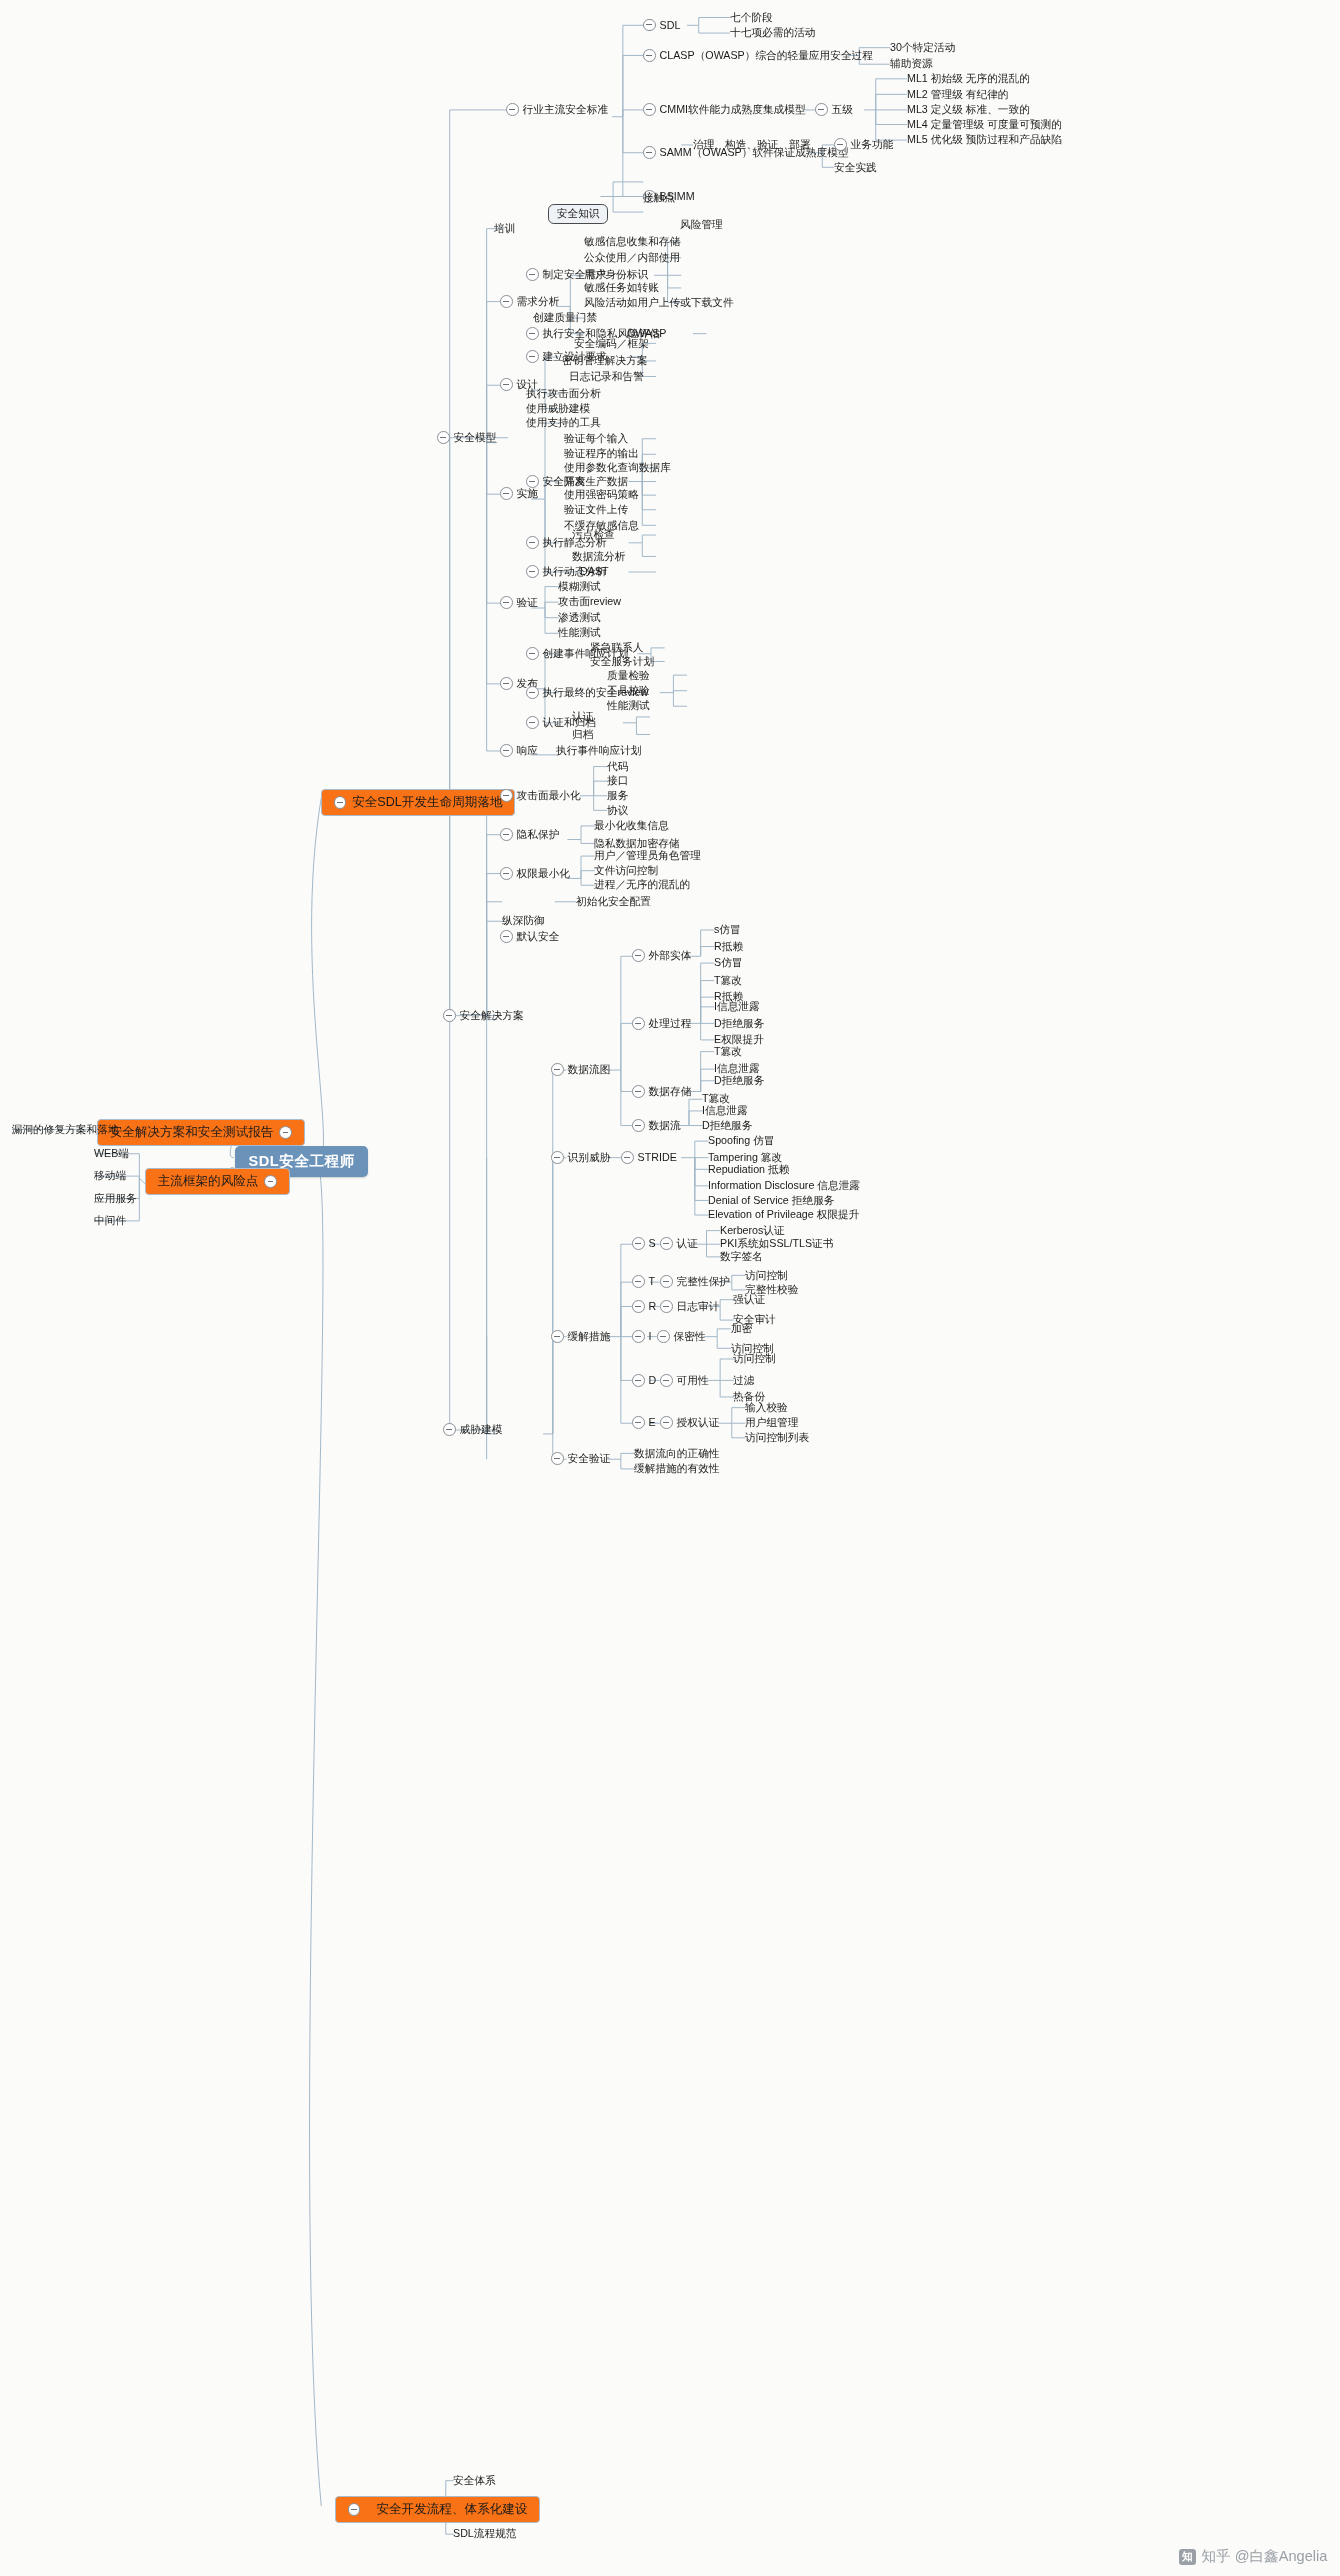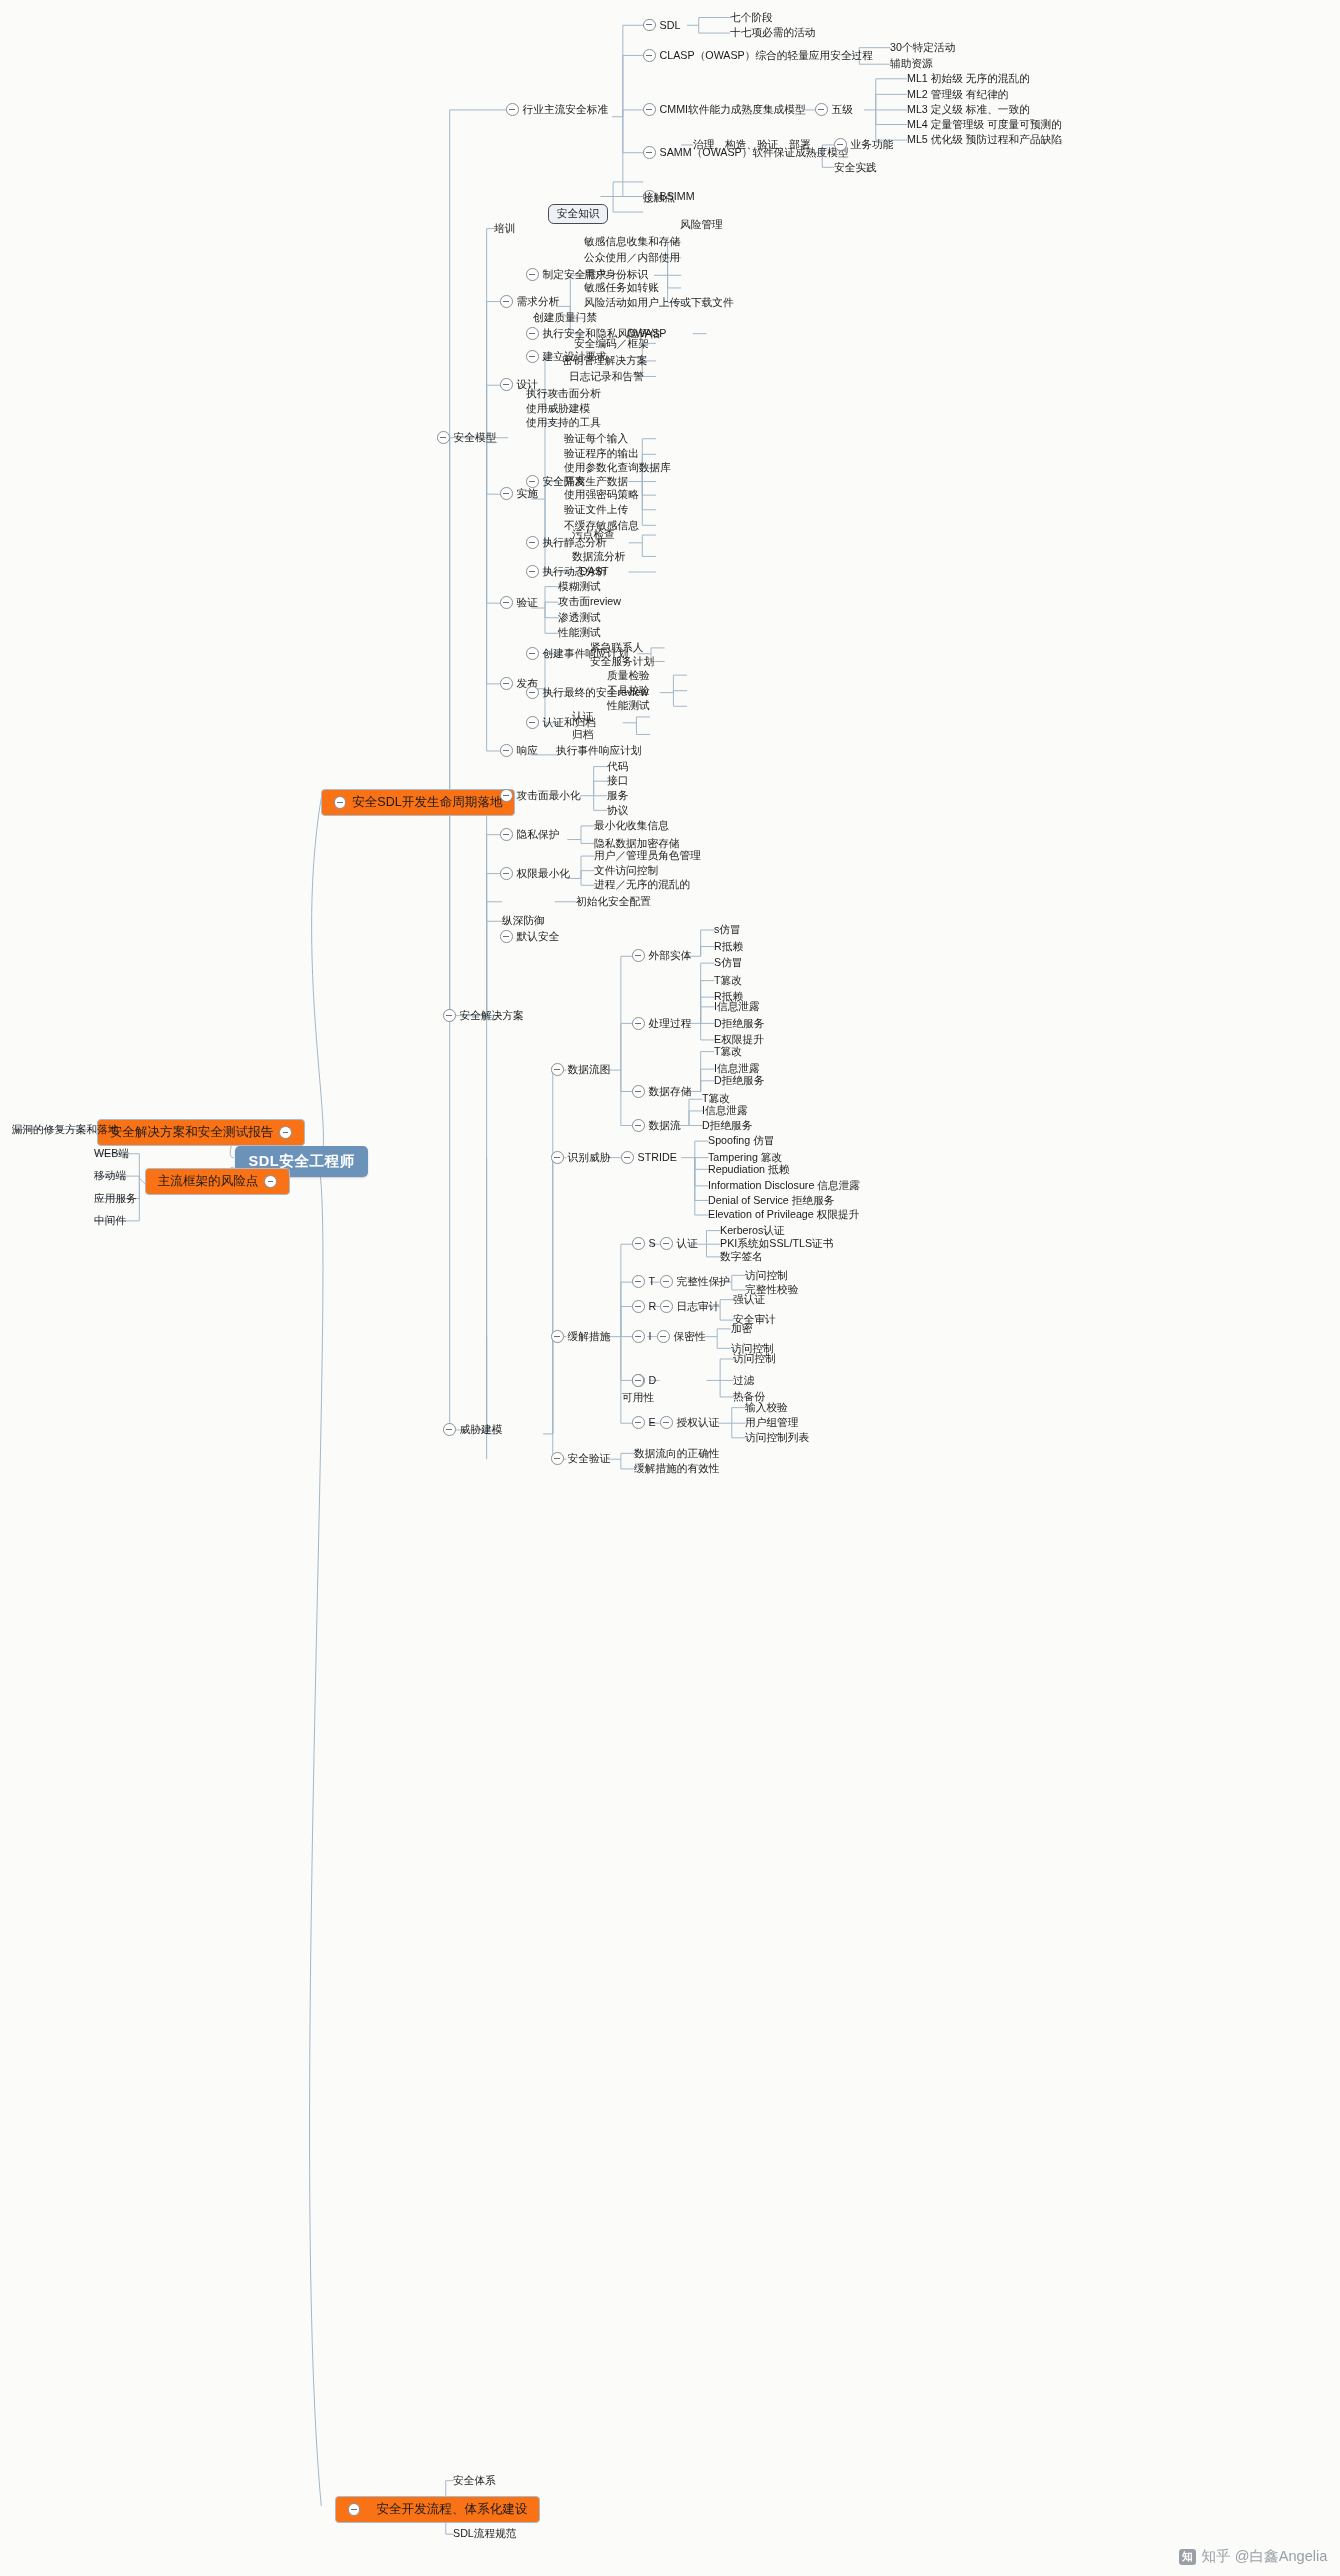--- a/index.html
+++ b/index.html
@@ -940,21 +940,21 @@
   <div class="node" style="left:731px;top:1342px;">
     <span class="lbl">访问控制</span>
     </div>
 
   <div class="node" style="left:632px;top:1374px;">
     <span class="toggle">
         <i></i>
       </span>
     <span class="lbl">D</span>
     </div>
-  <div class="node" style="left:622px;top:1374px;flex-direction:column;">
+  <div class="node" style="left:660px;top:1374px;">
     <span class="toggle">
         <i></i>
       </span>
     <span class="lbl">可用性</span>
     </div>
   <div class="node" style="left:733px;top:1352px;">
     <span class="lbl">访问控制</span>
     </div>
   <div class="node" style="left:733px;top:1374px;">
     <span class="lbl">过滤</span>

